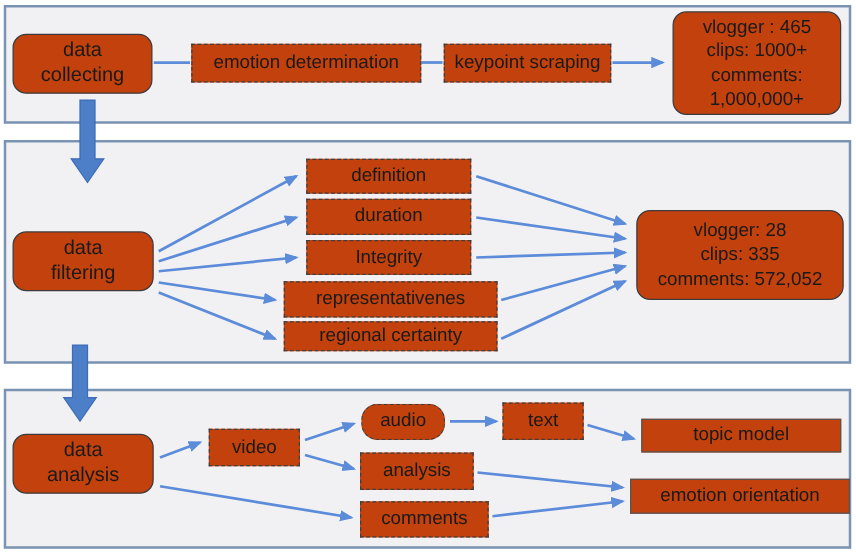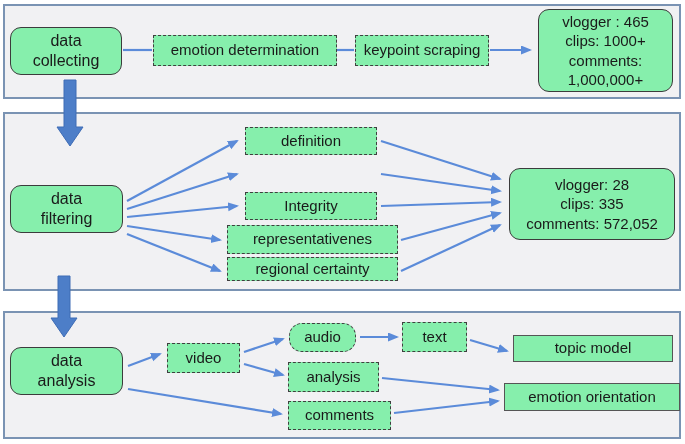--- a/index.html
+++ b/index.html
@@ -20,21 +20,21 @@
     background:var(--panel-bg);border:2px solid var(--panel-border);
   }
   #panel-collecting{top:4px;height:95px;}
   #panel-filtering{top:112px;height:179px;}
   #panel-analysis{top:311px;height:128px;}
   svg.overlay{position:absolute;left:0;top:0;z-index:5;pointer-events:none;}
   .flow-line{stroke:var(--arrow-color);stroke-width:2.2;fill:none;}
   .block-arrow{fill:var(--block-arrow-fill);stroke:var(--block-arrow-edge);stroke-width:1;}
   marker path{fill:var(--arrow-color);}
   .node{
-    position:absolute;z-index:10;box-sizing:border-box;background:#86efac;
+    position:absolute;z-index:10;box-sizing:border-box;background:#c2410c;
     display:flex;align-items:center;justify-content:center;text-align:center;
     white-space:pre-line;font-size:15px;line-height:1.22;
   }
   .node.rounded{border:1.4px solid var(--node-border);border-radius:11px;font-size:16px;}
   .node.dashed{border:1.4px dashed #3f3f3f;}
   .node.solid{border:1.4px solid #555555;}
   .node.result{font-size:15px;line-height:1.3;}
   
   #n-collecting{left:10px;top:27px;width:112px;height:48px;}
   #n-keyword{left:153px;top:35px;width:184px;height:31px;}
@@ -107,20 +107,21 @@
   <div class="node dashed" id="n-keyword">emotion determination</div>
   <div class="node dashed" id="n-keypoint">keypoint scraping</div>
   <div class="node rounded result" id="n-result1">vlogger : 465
 clips: 1000+
 comments:
 1,000,000+</div>
 
   <div class="node rounded" id="n-filtering">data
 filtering</div>
   <div class="node dashed" id="n-definition">definition</div>
+  <div class="node dashed" id="n-duration">duration</div>
   <div class="node dashed" id="n-integrity">Integrity</div>
   <div class="node dashed" id="n-representativenes">representativenes</div>
   <div class="node dashed" id="n-regional">regional certainty</div>
   <div class="node rounded result" id="n-result2">vlogger: 28
 clips: 335
 comments: 572,052</div>
 
   <div class="node rounded" id="n-analysis">data
 analysis</div>
   <div class="node dashed" id="n-video">video</div>

